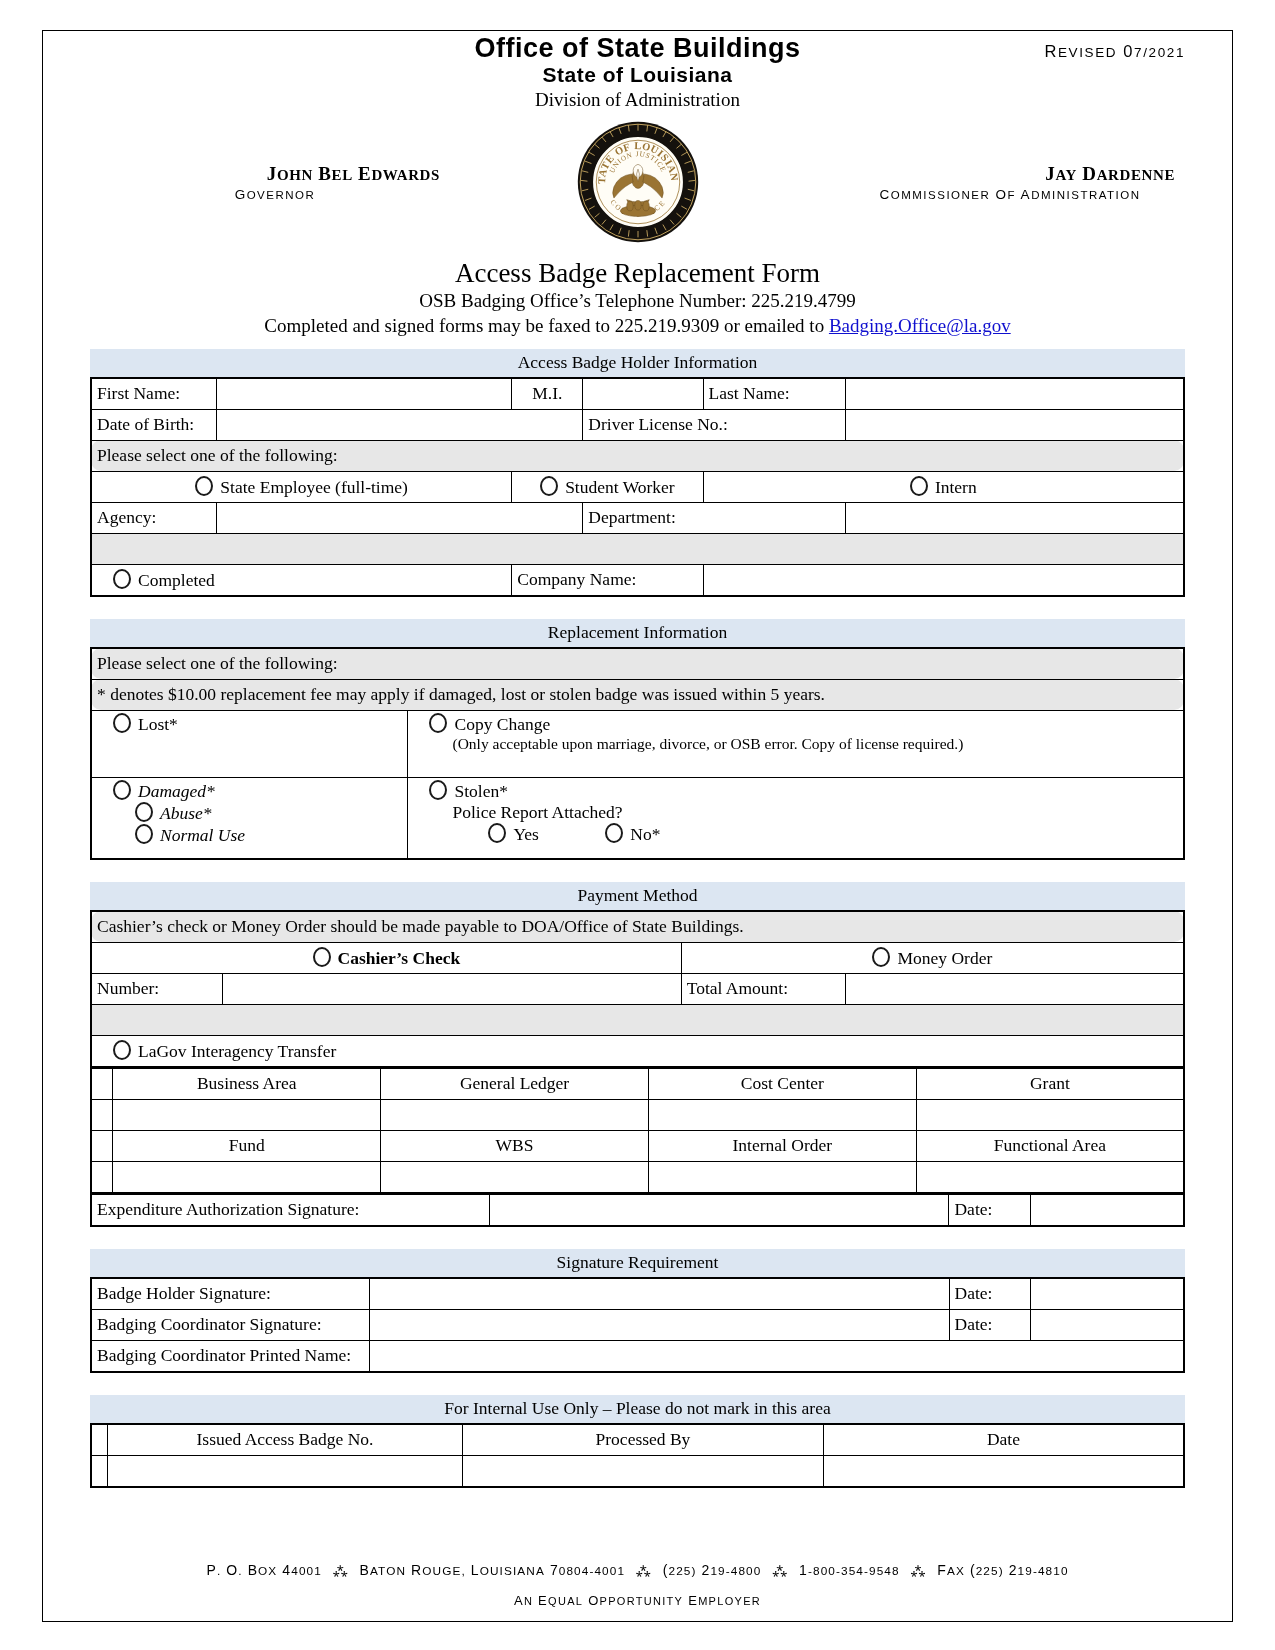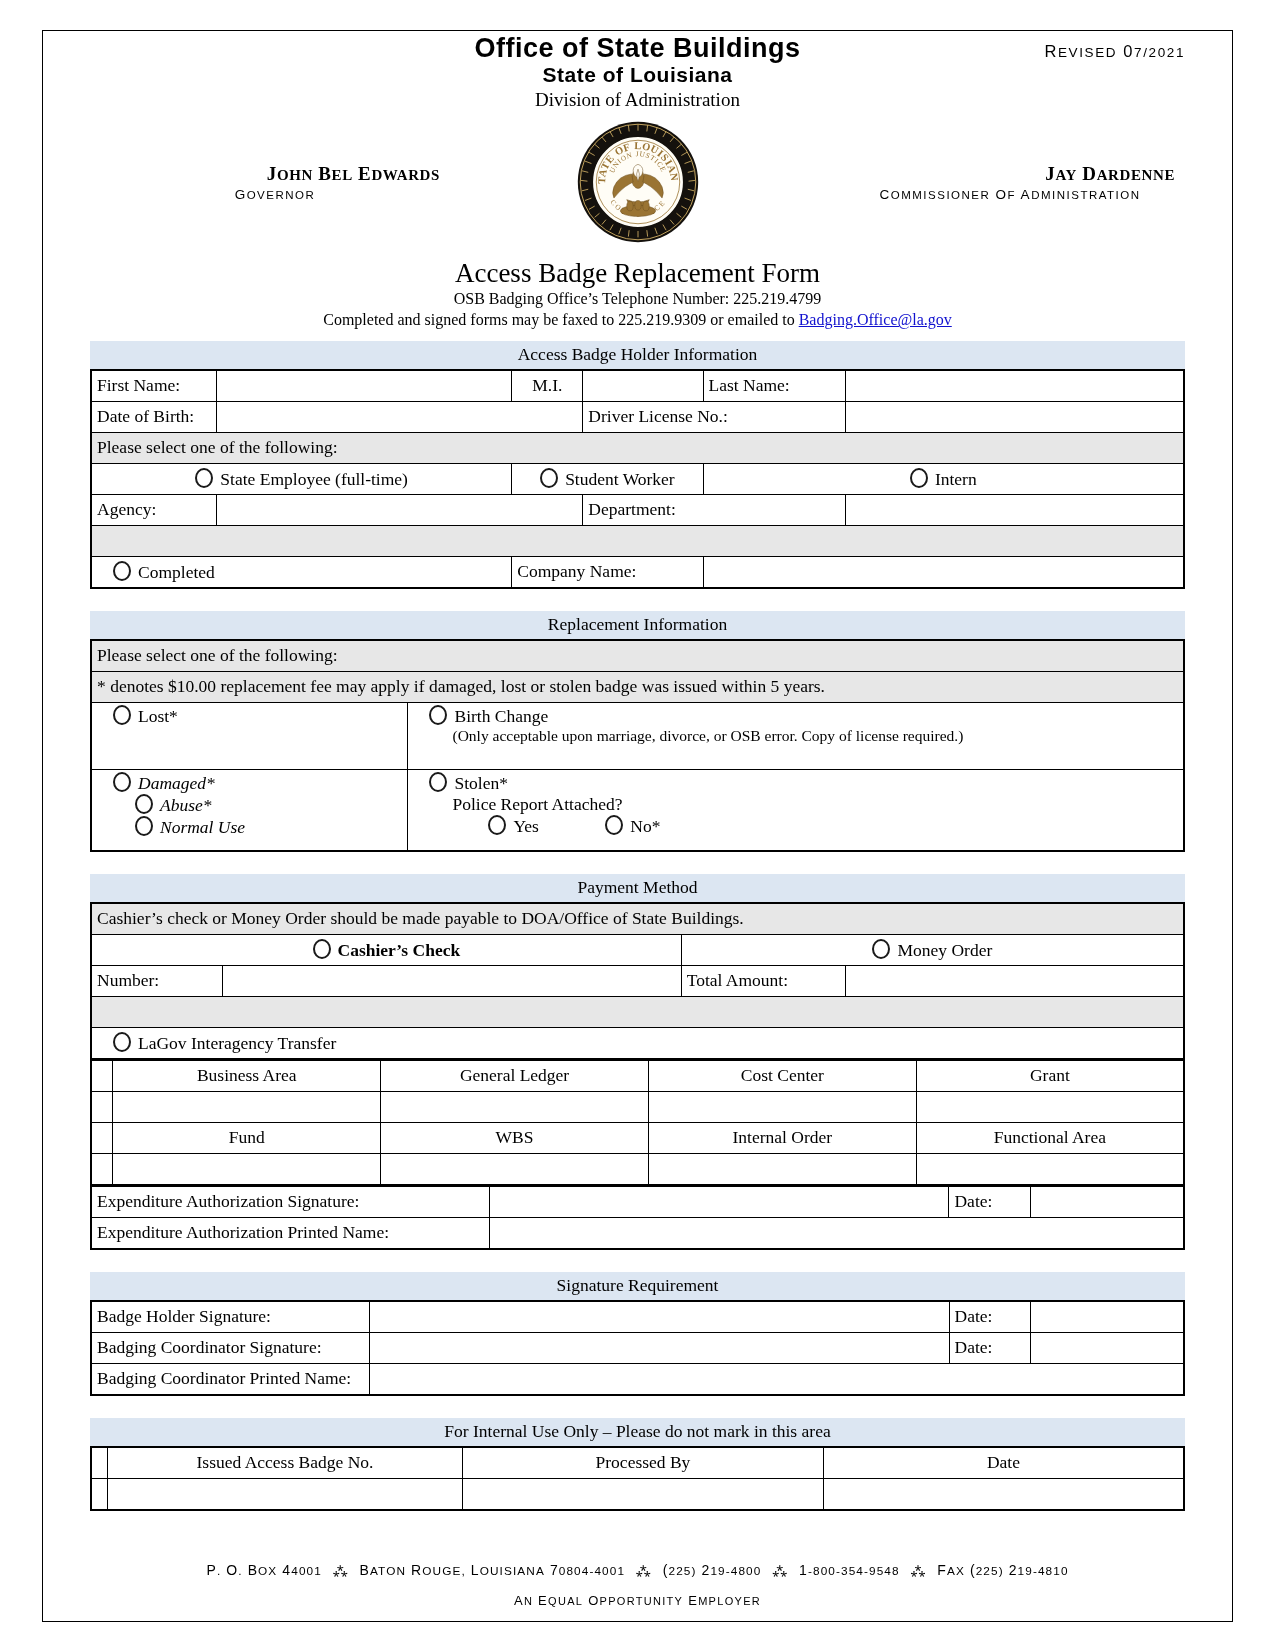--- a/index.html
+++ b/index.html
@@ -47,39 +47,39 @@
   }
   .off-name .sc{font-size:15px;}
   .off-role{
     font-family:"Liberation Sans",sans-serif;
     font-size:13.5px;letter-spacing:1.5px;margin-top:2px;
   }
   .off-role .sc{font-size:11.5px;}
 
   
   .doc-title{text-align:center;font-size:27px;margin-top:14px;line-height:1.2;}
-  .doc-sub{text-align:center;font-size:16px;line-height:1.3;}
+  .doc-sub{text-align:center;font-size:19px;line-height:1.3;}
   .doc-sub a{color:#1010cf;text-decoration:underline;}
 
   
   .form-area{margin-top:10px;}
   .sec-head{
     background:#dce6f2;text-align:center;font-size:17.5px;
     padding:3px 0 4px;
   }
   table.form{
     border-collapse:collapse;width:100%;
     border:2.2px solid #000;table-layout:fixed;
   }
   table.form td{
     border:1px solid #000;font-size:17.5px;
     padding:2px 5px;height:26px;vertical-align:middle;
   }
   td.nb{border:none;}
-  td.gray{background:#e7e7e7;}
+  td.gray{background:#e7e7e7;border-radius:10px;}
   td.blank{background:#e7e7e7;height:26px;}
   td.ctr{text-align:center;}
   td.nobottom{border-bottom:none;}
   td.notop{border-top:none;}
   .lbl{white-space:nowrap;}
   .small{font-size:15.5px;}
   .b{font-weight:bold;}
   .sec-gap{height:22px;}
 
   
@@ -296,21 +296,21 @@
             <td class="gray nobottom" colspan="2">Please select one of the following:</td>
           </tr>
           <tr>
             <td class="gray notop small" colspan="2">* denotes $10.00 replacement fee may apply if damaged, lost or stolen badge was issued within 5 years.</td>
           </tr>
           <tr>
             <td style="vertical-align:top;height:62px;">
               <span class="opt indent2"><span class="radio"></span><span>Lost*</span></span>
             </td>
             <td style="vertical-align:top;">
-              <div class="opt indent2"><span class="radio"></span><span>Birth Change</span></div>
+              <div class="opt indent2"><span class="radio"></span><span>Copy Change</span></div>
               <div class="small" style="padding-left:39px;">(Only acceptable upon marriage, divorce, or OSB error. Copy of license required.)</div>
             </td>
           </tr>
           <tr>
             <td style="vertical-align:top;height:76px;font-style:italic;">
               <div class="opt indent2"><span class="radio"></span><span>Damaged*</span></div>
               <div class="opt indent1"><span class="radio"></span><span>Abuse*</span></div>
               <div class="opt indent1"><span class="radio"></span><span>Normal Use</span></div>
             </td>
             <td style="vertical-align:top;">
@@ -411,24 +411,20 @@
             <col style="width:42%">
             <col style="width:7.5%">
             <col style="width:14%">
           </colgroup>
         <tbody>
           <tr>
             <td class="lbl">Expenditure Authorization Signature:</td>
             <td></td>
             <td class="lbl">Date:</td>
             <td></td>
-          </tr>
-          <tr>
-            <td class="lbl" style="width:40%">Expenditure Authorization Printed Name:</td>
-            <td colspan="3"></td>
           </tr>
         </tbody>
       </table>
 
       <div class="sec-gap"></div>
 
       <div class="sec-head">Signature Requirement</div>
       <table class="form">
         <colgroup>
             <col style="width:25.5%">

